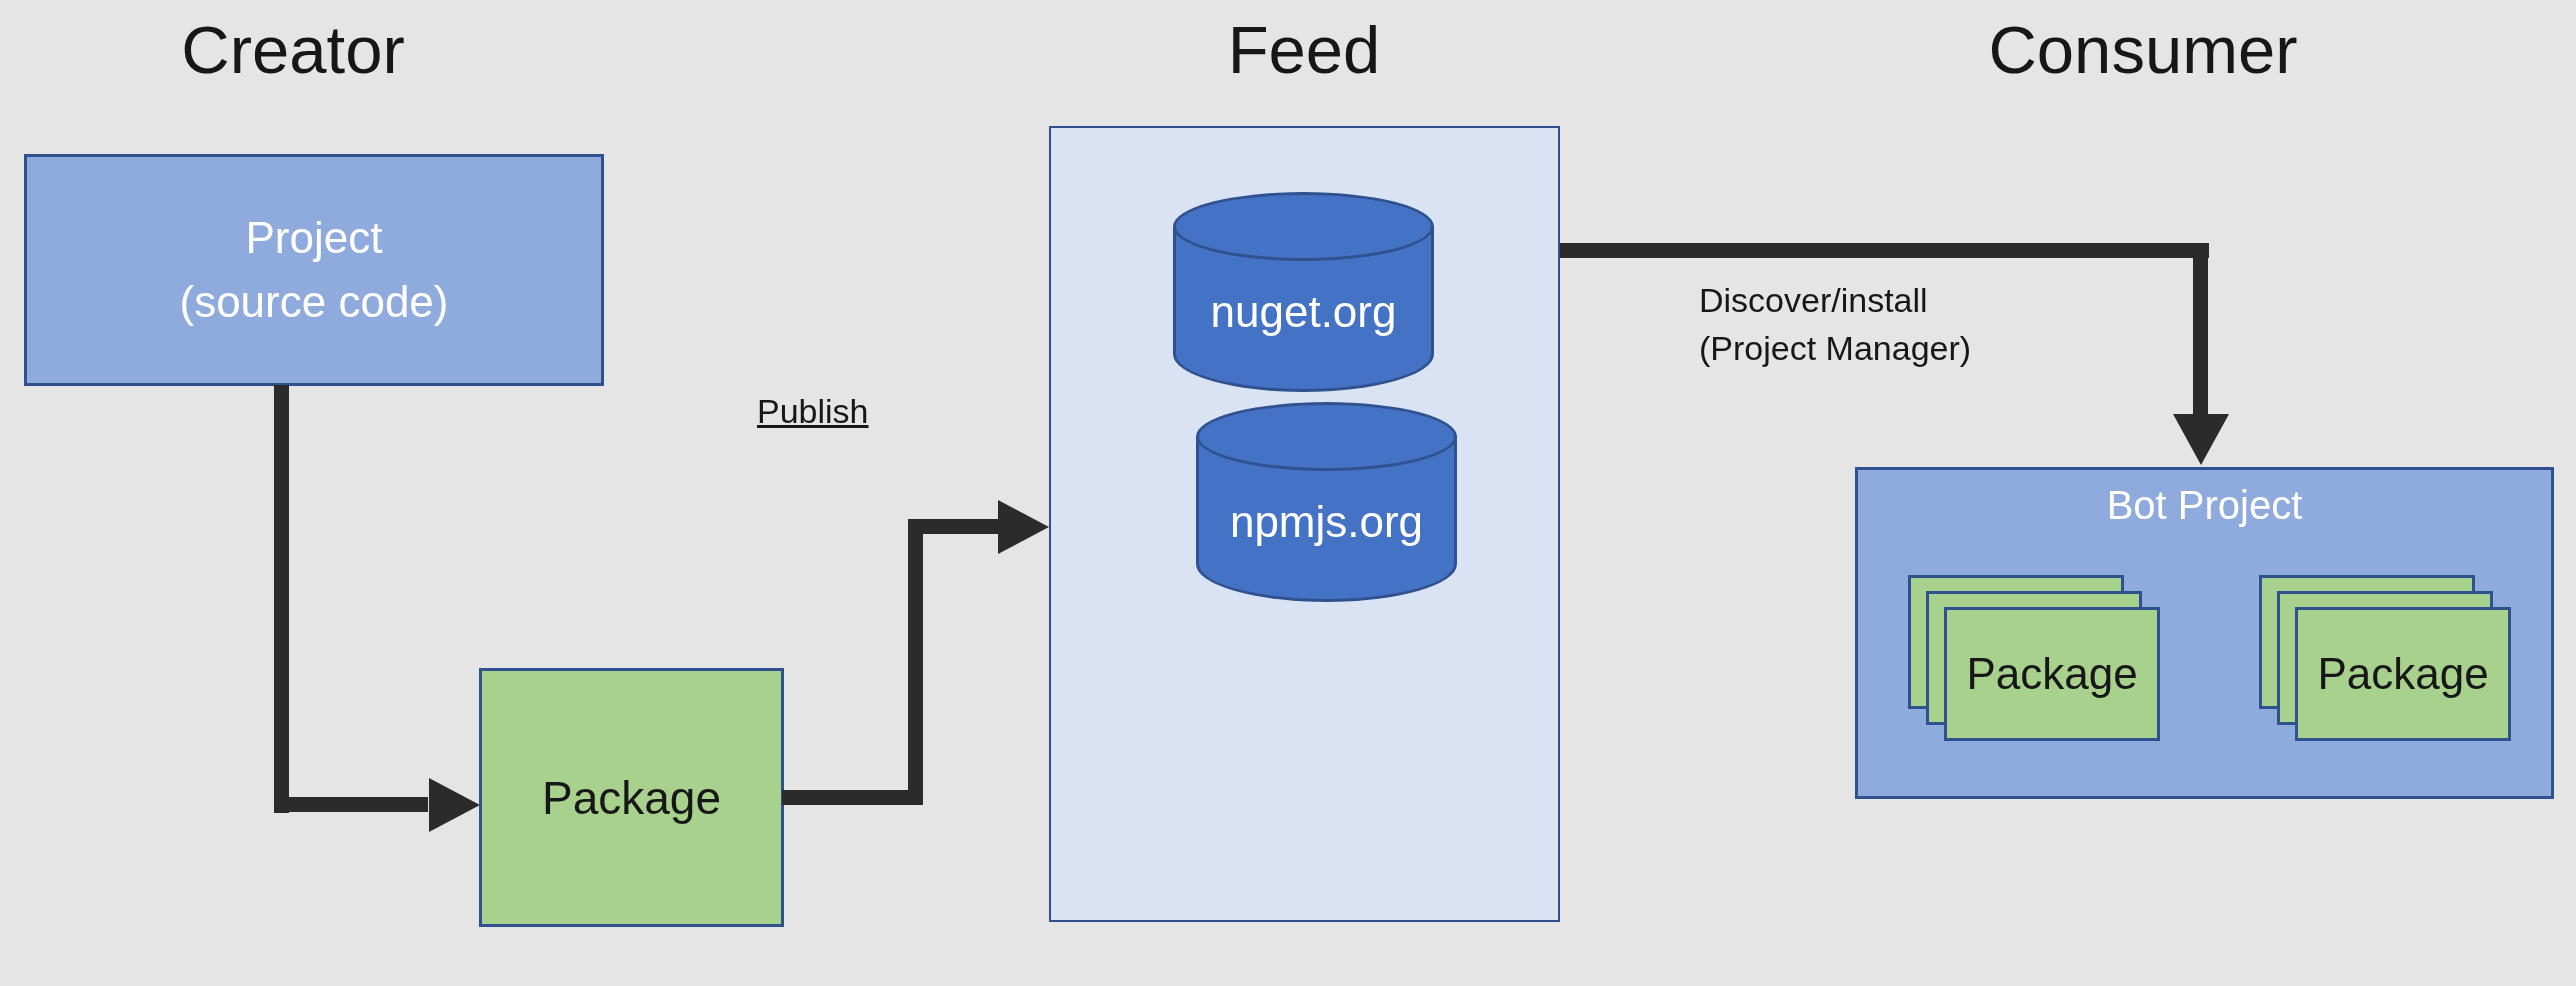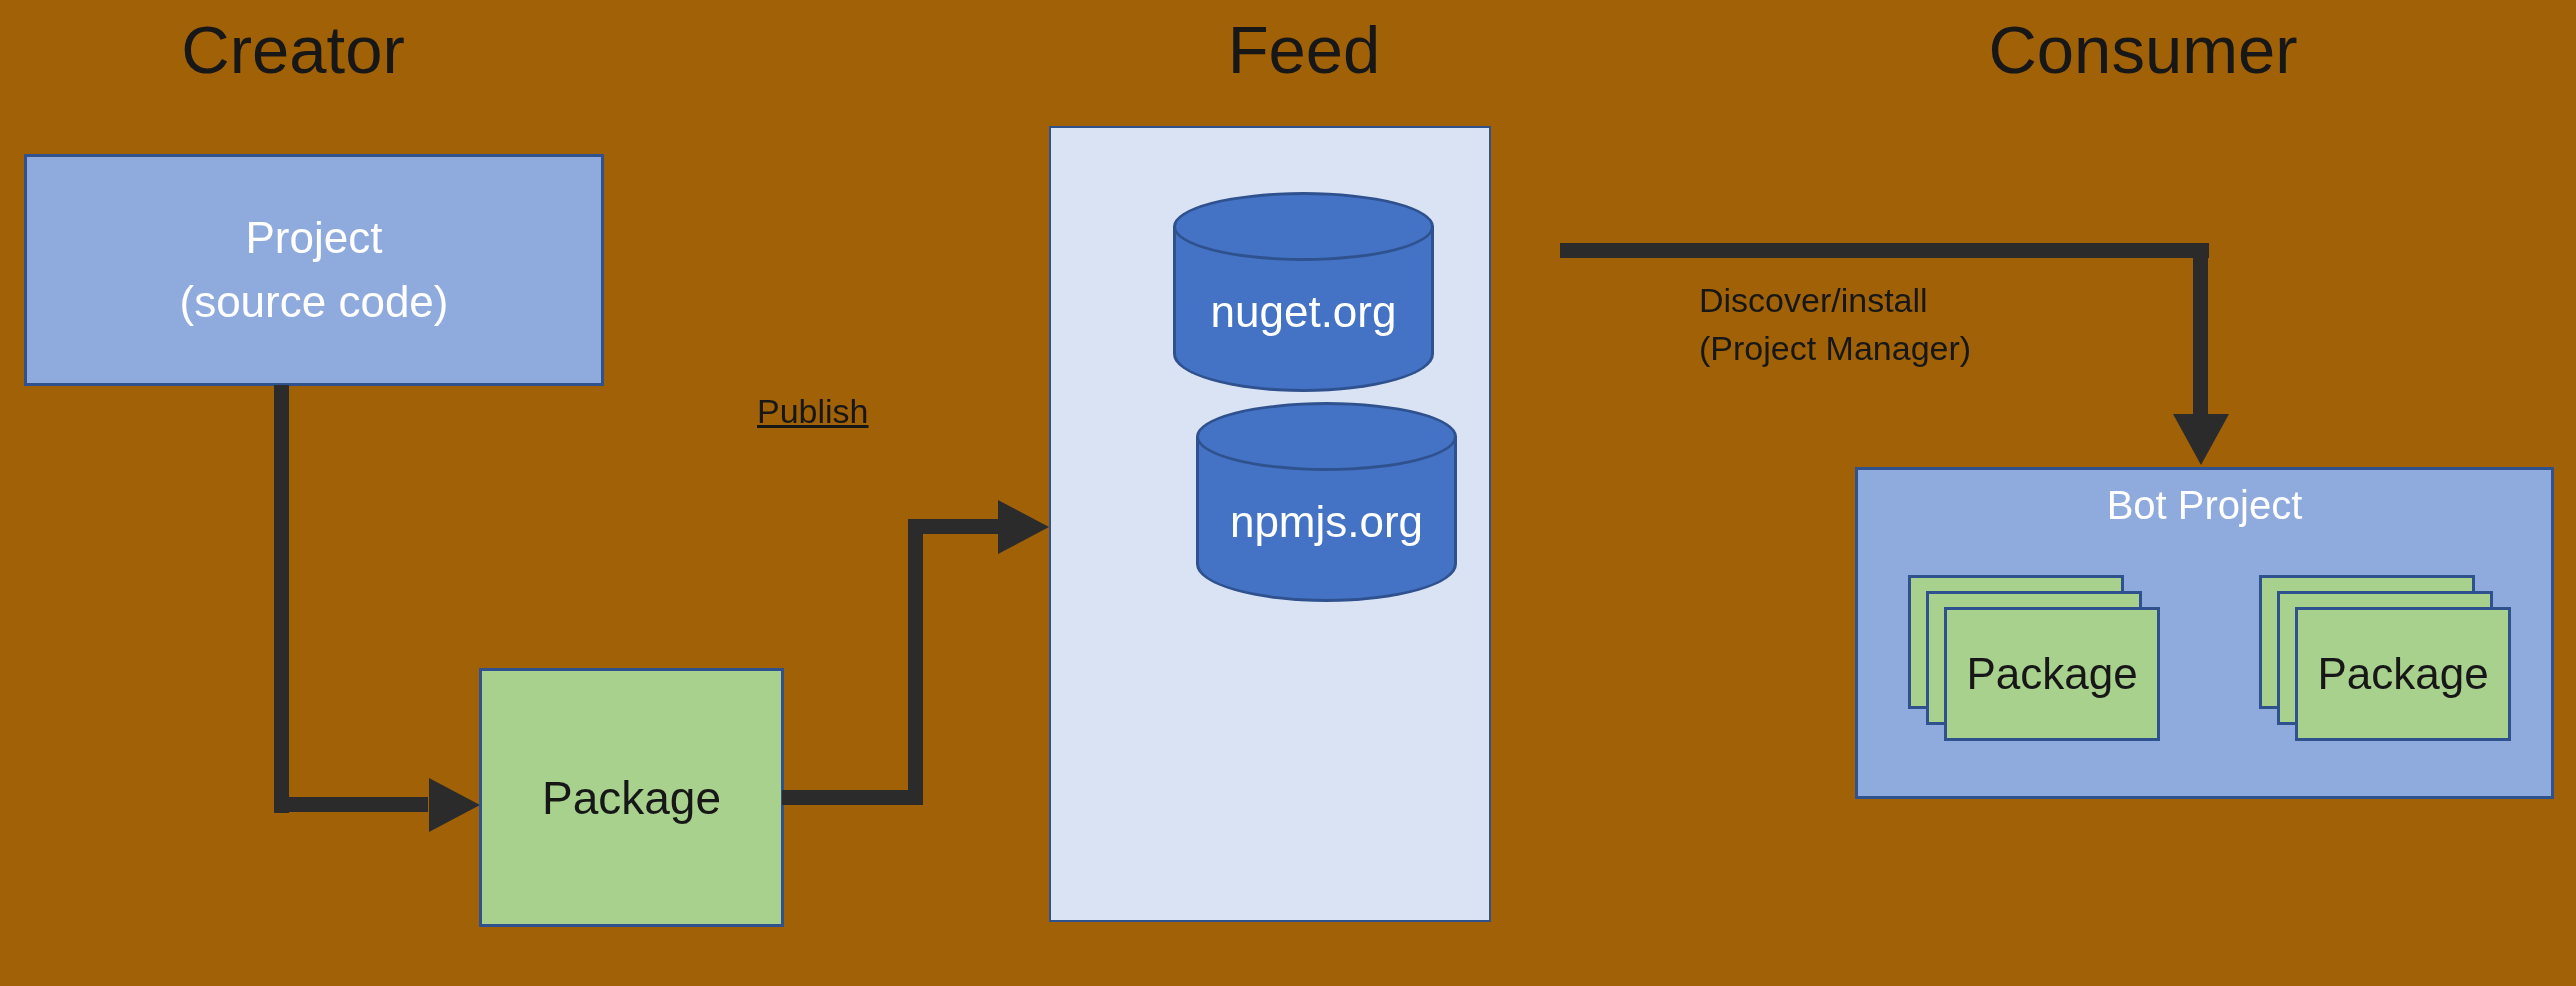--- a/index.html
+++ b/index.html
@@ -9,21 +9,21 @@
     --cylinder-blue:#4472c4;
     --green:#a9d18e;
     --arrow:#2b2b2b;
     --text-dark:#171717;
     --text-white:#ffffff;
   }
   html,body{margin:0;padding:0;background:#ffffff;}
   .canvas{
     position:relative;
     width:2576px;height:987px;
-    background:#a16207;
+    background:#e5e5e5;
     font-family:"Liberation Sans","DejaVu Sans",sans-serif;
     overflow:hidden;
   }
   .title{
     position:absolute;top:9.5px;
     transform:translateX(-50%);
     font-size:67px;line-height:1.2;
     color:var(--text-dark);
     white-space:nowrap;
   }
@@ -41,21 +41,21 @@
     text-align:center;
   }
   .project-label span{display:block;}
   .package-box{
     left:479px;top:668px;width:305px;height:259px;
     background:var(--green);
     border:3.8px solid var(--box-border);
   }
   .package-label{color:var(--text-dark);font-size:46px;}
   .feed-box{
-    left:1049px;top:126px;width:442px;height:796px;
+    left:1049px;top:126px;width:511px;height:796px;
     background:var(--feed-bg);
     border:2.9px solid var(--box-border);
   }
   .cyl{position:absolute;width:261px;height:200px;left:122px;}
   .cyl-1{top:64px;} .cyl-2{top:274px;margin-left:23px;} .cyl-3{top:513px;}
   .cyl-body{
     position:absolute;left:0;right:0;top:34px;bottom:0;
     box-sizing:border-box;
     background:var(--cylinder-blue);
     border:3.8px solid var(--box-border);

